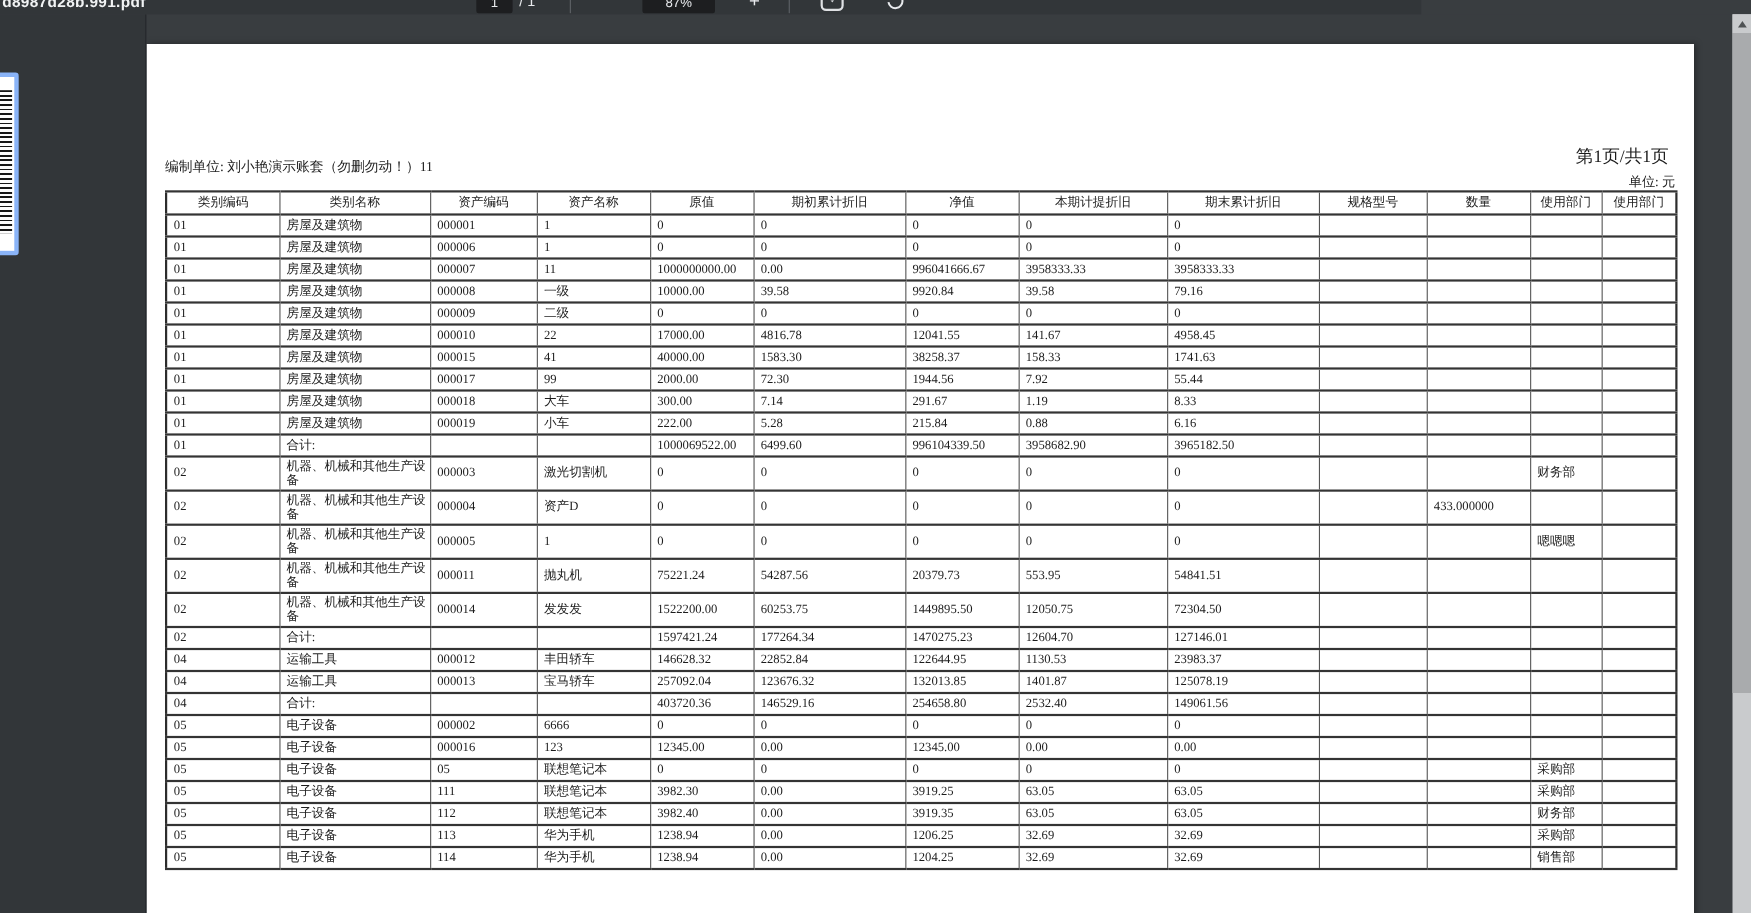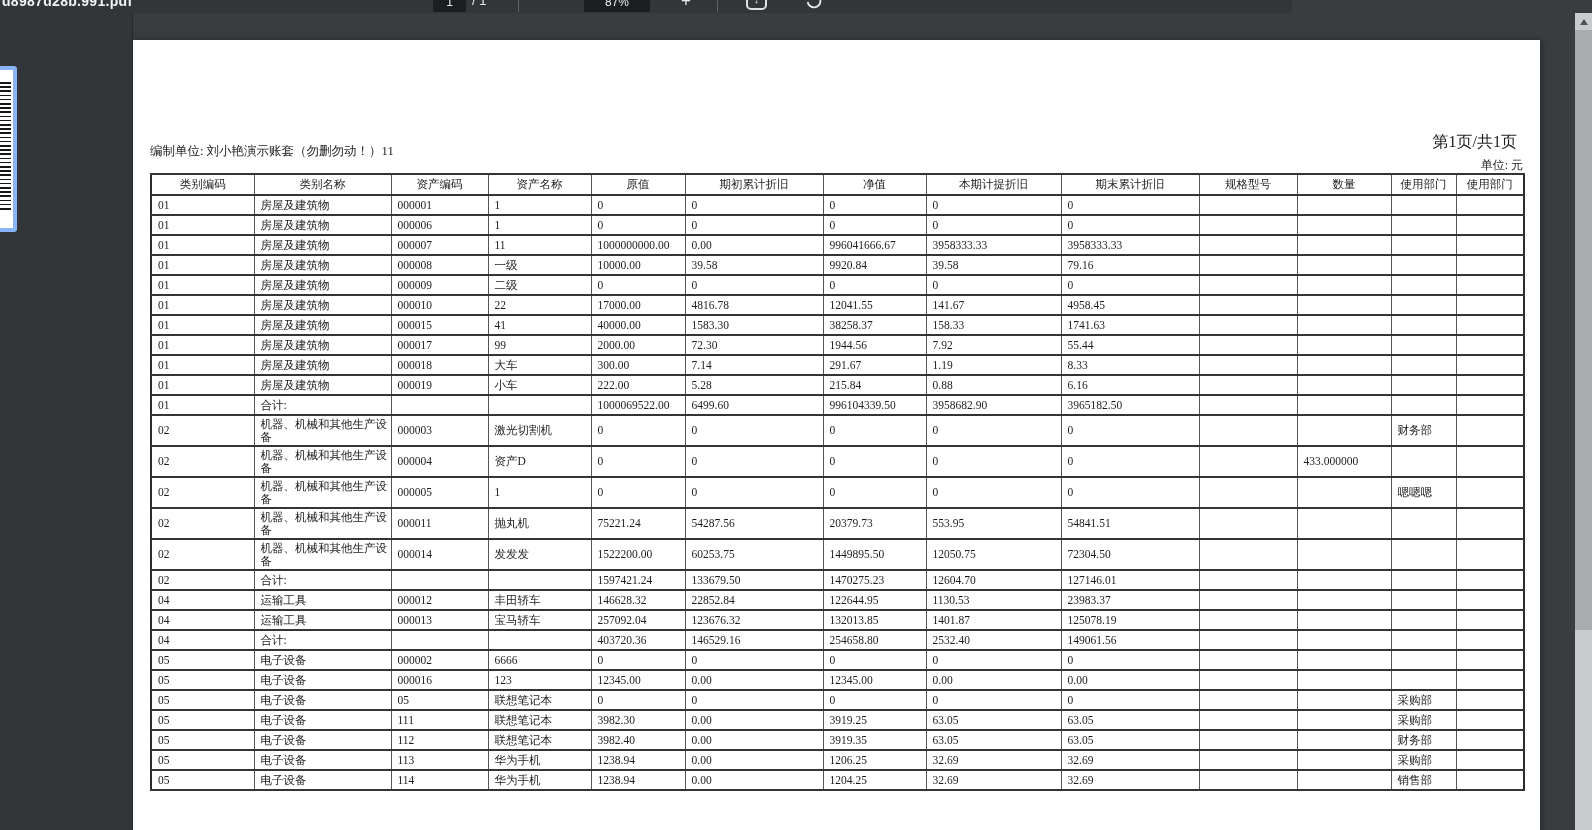--- a/index.html
+++ b/index.html
@@ -394,21 +394,21 @@
             <td></td>
             <td></td>
             <td></td>
           </tr>
           <tr>
             <td>02</td>
             <td>合计:</td>
             <td></td>
             <td></td>
             <td>1597421.24</td>
-            <td>133679.50</td>
+            <td>177264.34</td>
             <td>1470275.23</td>
             <td>12604.70</td>
             <td>127146.01</td>
             <td></td>
             <td></td>
             <td></td>
             <td></td>
           </tr>
           <tr>
             <td>04</td>

